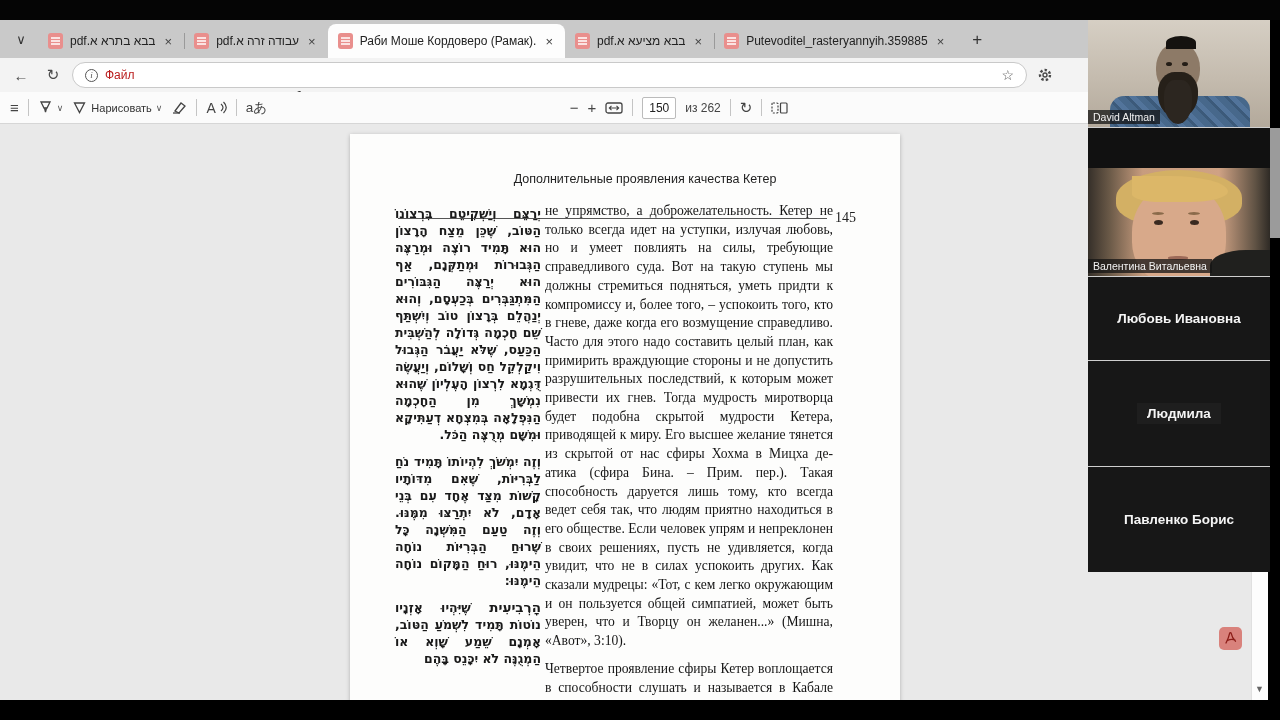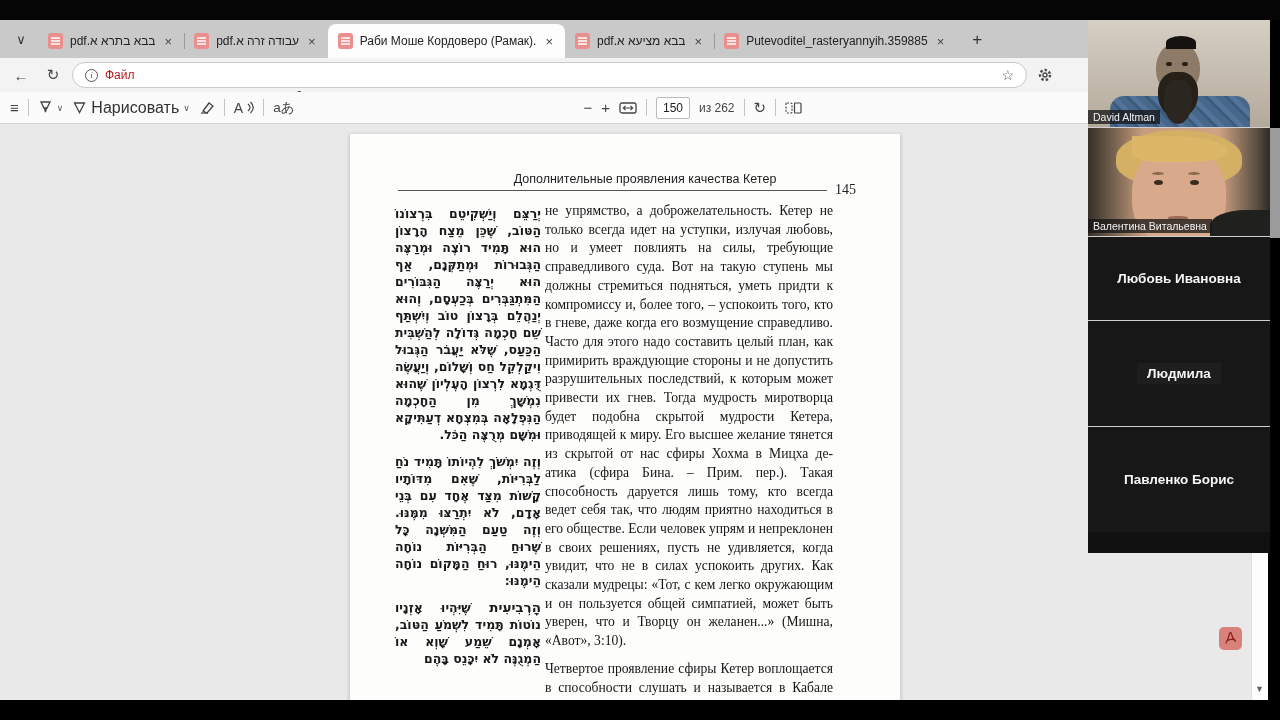--- a/index.html
+++ b/index.html
@@ -27,36 +27,36 @@
   .addr .scheme { color:#b91c1c; flex:none; }
   .addr .url { color:#1b1b1b; white-space:nowrap; overflow:hidden; flex:1;margin-top:44px; }
   .addr .star { margin-left:auto; font-size:14px; color:#555; flex:none; }
   .ext-btn { width:24px; height:24px; display:flex; align-items:center; justify-content:center; }
 
   .pdftoolbar { position:absolute; left:0; top:72px; width:100%; height:32px; background:#fbfbfb; border-bottom:1px solid #d6d6d6; display:flex; align-items:center; padding:0 10px; gap:9px; color:#444; font-size:13px; }
   .tb-sep { width:1px; height:17px; background:#c4c4c4; flex:none; }
   .tb-btn { display:flex; align-items:center; gap:4px; color:#444; }
   .tb-btn svg { display:block; }
   .chev { font-size:9px; color:#555; }
-  .draw-label { font-size:16px; color:#333; }
+  .draw-label { font-size:11px; color:#333; }
   .pageinput { width:34px; height:22px; border:1px solid #bbb; border-radius:2px; text-align:center; font-size:12px; color:#222; background:#fff; }
   .pagecount { font-size:12px; color:#444; white-space:nowrap; }
   .tb-spacer { flex:1; }
   .tb-glyph { font-size:15px; }
   .disabled { opacity:.35; }
 
   
   .viewer { position:absolute; left:0; top:105px; width:1268px; height:575px; background:#e9e9e9; overflow:hidden; }
   .vscroll { position:absolute; right:0; top:0; width:17px; height:100%; background:#fdfdfd; border-left:1px solid #e0e0e0; }
   .vscroll .arr { position:absolute; left:3px; bottom:6px; font-size:9px; color:#666; }
   .acrobat-fab { position:absolute; right:26px; bottom:50px; width:23px; height:23px; border-radius:5px; background:#d9827c; display:flex; align-items:center; justify-content:center; }
 
   .page { position:absolute; left:350px; top:9px; width:550px; height:600px; background:#fdfdfc; box-shadow:0 1px 4px rgba(0,0,0,.25); font-family:"Liberation Serif", serif; color:#1c1c1c; }
   .pg-head { position:absolute; left:0; top:38px; width:100%; text-align:center; font-size:12.5px; color:#222; font-family:"Liberation Sans",sans-serif;padding-left:40px; }
-  .pg-ruleRow { position:absolute; left:48px; top:48px; width:458px; display:flex; align-items:center; gap:8px; }
+  .pg-ruleRow { position:absolute; left:48px; top:76px; width:458px; display:flex; align-items:center; gap:8px; }
   .pg-ruleRow .rule { flex:1; height:1px; background:#555; }
   .pg-num { font-size:14px; color:#222; }
 
   .col-he { position:absolute; left:45px; top:71px; width:146px; direction:rtl; text-align:right; font-family:"DejaVu Sans", sans-serif; font-size:12.5px; line-height:17px; font-weight:bold; color:#1a1a1a; }
   .col-he p { margin-bottom:10px; text-align:justify; }
   .col-he .lead { font-size:13.5px; }
   .col-ru { position:absolute; left:195px; top:68px; width:288px; font-size:13.6px; line-height:18.7px; text-align:justify; color:#151515; }
   .col-ru p { margin-bottom:9px; }
 
   
@@ -70,21 +70,21 @@
   .cam1 { height:108px; background:linear-gradient(180deg,#d6cfc4 0%,#c4bbae 55%,#b3a99b 100%); }
   .cam1 .head { position:absolute; left:68px; top:22px; width:44px; height:52px; background:#8d7a67; border-radius:50% 50% 46% 46%; }
   .cam1 .kippah { position:absolute; left:78px; top:16px; width:30px; height:13px; background:#15120f; border-radius:50% 50% 0 0; }
   .cam1 .beard { position:absolute; left:70px; top:52px; width:40px; height:46px; background:#262019; border-radius:42% 42% 50% 50%; }
   .cam1 .eyeL,.cam1 .eyeR { position:absolute; top:42px; width:6px; height:4px; background:#241d16; border-radius:50%; }
   .cam1 .eyeL { left:78px; } .cam1 .eyeR { left:94px; }
   .cam1 .shirt { position:absolute; left:22px; top:76px; width:140px; height:34px; background:repeating-linear-gradient(45deg,#47688b 0 6px,#3c5a7a 6px 9px,#52749b 9px 14px); border-radius:14px 14px 0 0; }
   .cam1 .beard2 { position:absolute; left:76px; top:60px; width:28px; height:44px; background:#2c2620; border-radius:40% 40% 55% 55%; }
 
   
-  .cam2 { height:109px; background:linear-gradient(90deg,#352f29 0%,#6b5a48 12%,#c79c7e 30%,#cfa284 72%,#5f5244 92%,#2e2a25 100%); }
+  .cam2 { height:109px; background:linear-gradient(90deg,#352f29 0%,#6b5a48 12%,#c79c7e 30%,#cfa284 72%,#5f5244 92%,#2e2a25 100%);margin-top:40px; }
   .cam2 .hair { position:absolute; left:28px; top:2px; width:126px; height:56px; background:#d3b064; border-radius:50% 50% 40% 40%; }
   .cam2 .face { position:absolute; left:44px; top:16px; width:94px; height:100px; background:#d8a98a; border-radius:48% 48% 42% 42%; }
   .cam2 .fringe { position:absolute; left:44px; top:8px; width:96px; height:26px; background:#dcb768; border-radius:0 60% 40% 30%; }
   .cam2 .eyeL,.cam2 .eyeR { position:absolute; top:52px; width:9px; height:5px; background:#3a2a20; border-radius:50%; }
   .cam2 .eyeL { left:66px; } .cam2 .eyeR { left:102px; }
   .cam2 .browL,.cam2 .browR { position:absolute; top:44px; width:12px; height:3px; background:#8a6a4a; border-radius:50%; }
   .cam2 .browL { left:64px; } .cam2 .browR { left:100px; }
   .cam2 .mouth { position:absolute; left:80px; top:88px; width:20px; height:4px; background:#9c6a58; border-radius:40%; }
   .cam2 .shoulder { position:absolute; right:0; bottom:0; width:60px; height:26px; background:#20201e; border-radius:60% 0 0 0; }
 

